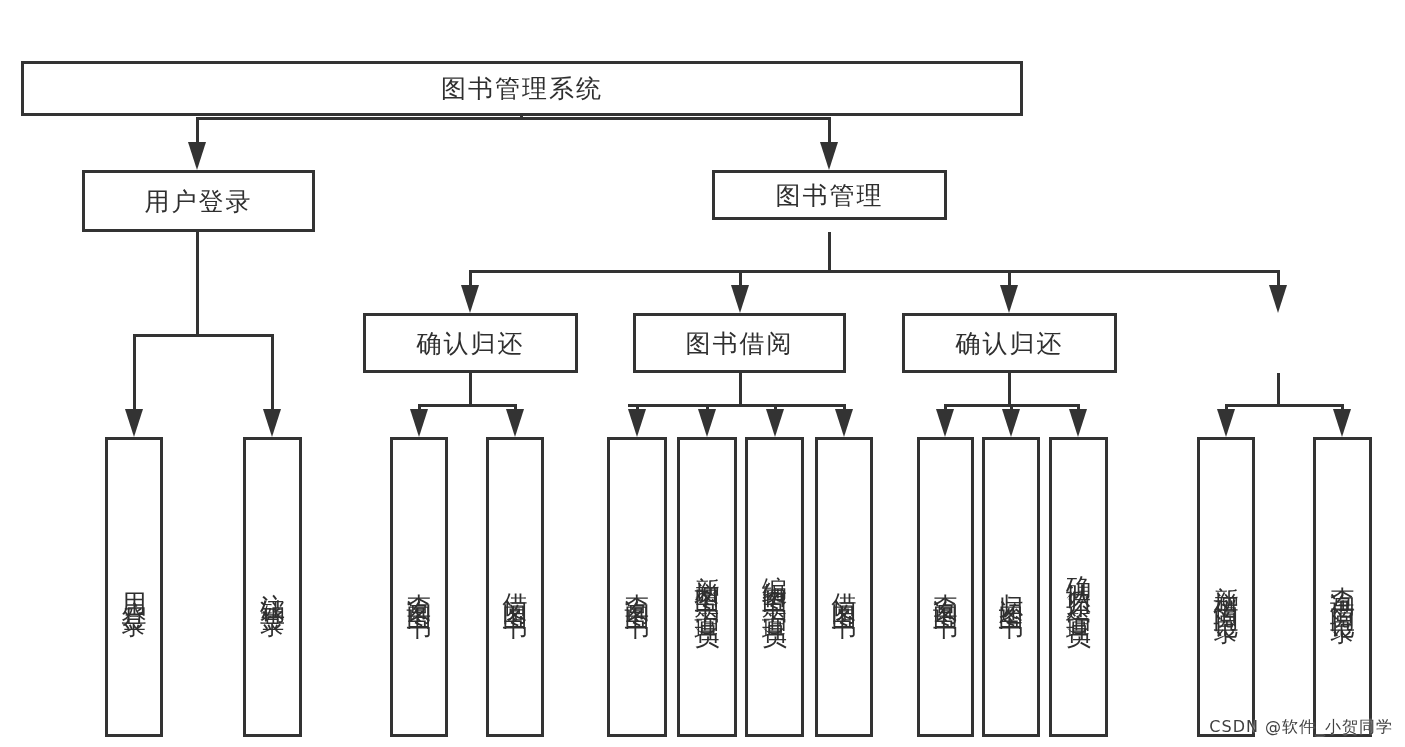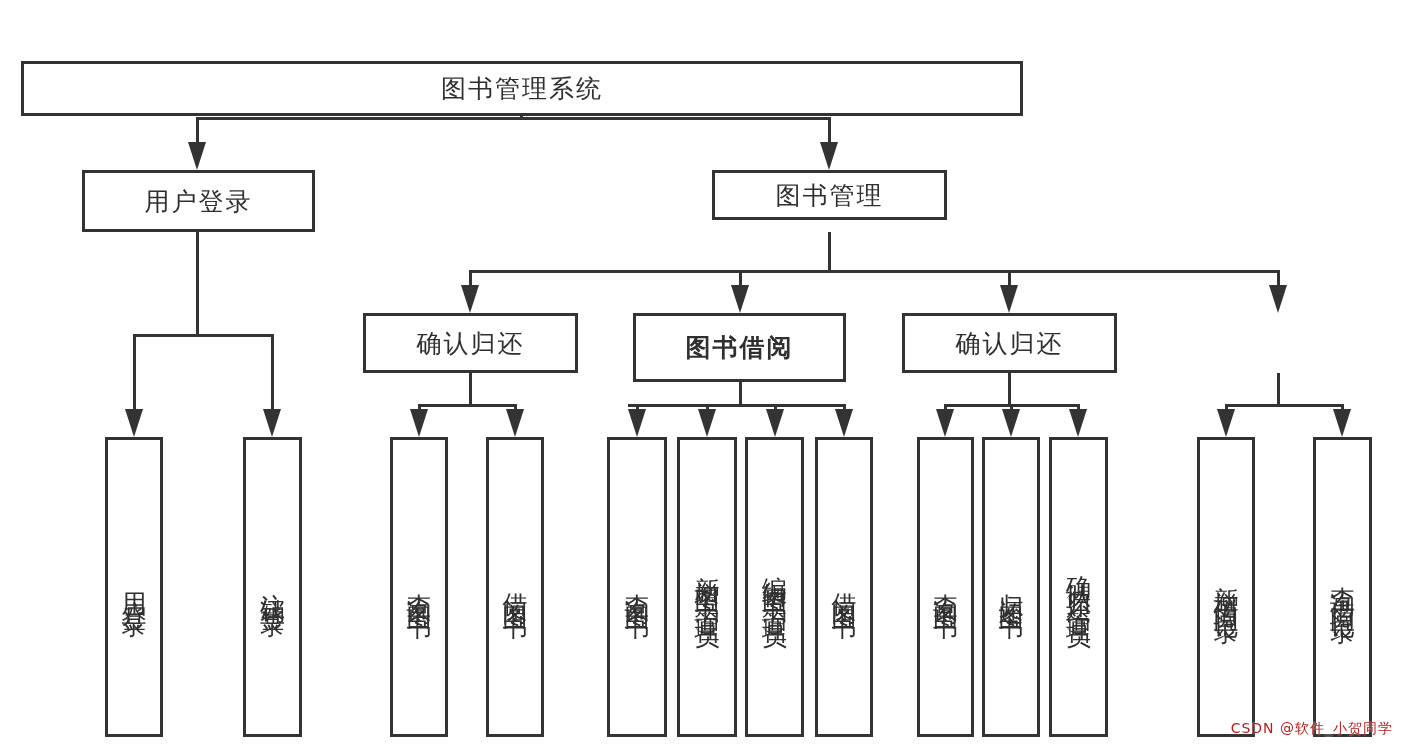--- a/index.html
+++ b/index.html
@@ -19,22 +19,22 @@
   }
   .hline,.vline { position:absolute; background:#333333; z-index:1; }
   .hline { height:3px; }
   .vline { width:3px; }
   .arrow {
     position:absolute; width:0; height:0; z-index:1;
     border-left:9px solid transparent; border-right:9px solid transparent;
     border-top:28px solid #333333;
   }
   .watermark {
-    position:absolute; right:12px; bottom:9px; font-size:14px;
-    color:#b91c1c; letter-spacing:1px; z-index:5;
+    position:absolute; right:12px; bottom:9px; font-size:16px;
+    color:#404040; letter-spacing:1px; z-index:5;
     text-shadow:0 0 2px #ffffff;
   }
 </style>
 </head>
 <body>
 
 <div class="canvas">
 
   <div class="vline" style="left:520px;top:68px;height:52px;"></div>
   <div class="hline" style="left:196px;top:117px;width:635px;"></div>
@@ -95,21 +95,21 @@
   <div class="arrow" style="left:1069px;top:409px;"></div>
   <div class="arrow" style="left:1217px;top:409px;"></div>
   <div class="arrow" style="left:1333px;top:409px;"></div>
 
   <div class="node" style="left:21px;top:13px;width:1002px;height:55px;margin-top:48px;">图书管理系统</div>
 
   <div class="node" style="left:82px;top:170px;width:233px;height:62px;">用户登录</div>
   <div class="node" style="left:712px;top:170px;width:235px;height:50px;">图书管理</div>
 
   <div class="node" style="left:363px;top:313px;width:215px;height:60px;">确认归还</div>
-  <div class="node" style="left:633px;top:313px;width:213px;height:69px;font-weight:bold;">图书借阅</div>
+  <div class="node" style="left:633px;top:313px;width:213px;height:60px;">图书借阅</div>
   <div class="node" style="left:902px;top:313px;width:215px;height:60px;">确认归还</div>
 
   <div class="node vnode" style="left:105px;top:437px;width:58px;height:300px;">用户登录</div>
   <div class="node vnode" style="left:243px;top:437px;width:59px;height:300px;">注销登录</div>
 
   <div class="node vnode" style="left:390px;top:437px;width:58px;height:300px;">查询图书</div>
   <div class="node vnode" style="left:486px;top:437px;width:58px;height:300px;">借阅图书</div>
 
   <div class="node vnode" style="left:607px;top:437px;width:60px;height:300px;">查询图书</div>
   <div class="node vnode" style="left:677px;top:437px;width:60px;height:300px;">新增图书（管理员）</div>

